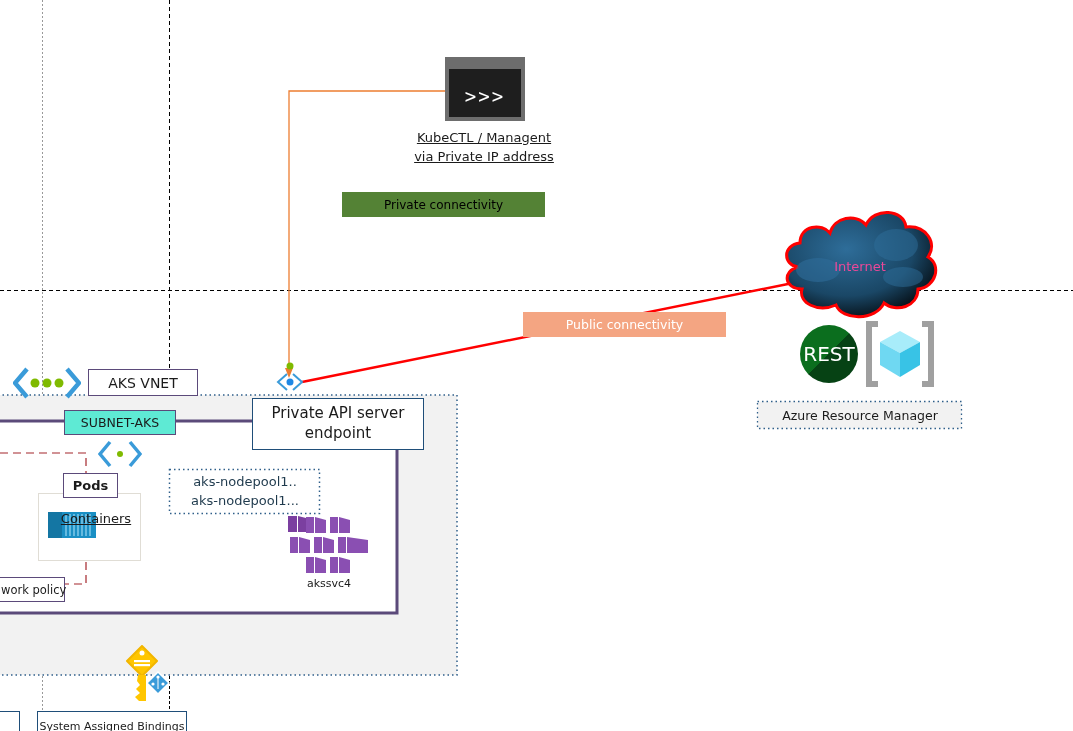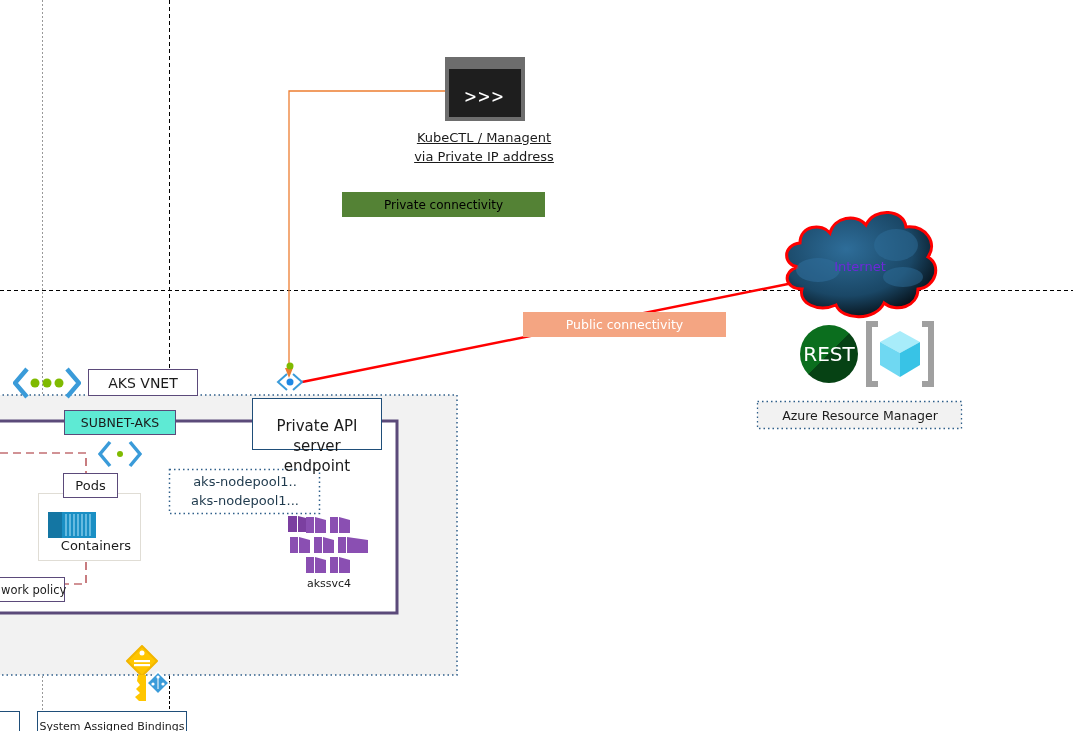--- a/index.html
+++ b/index.html
@@ -59,21 +59,21 @@
       <stop offset="0%" stop-color="#2e6d99"></stop>
       <stop offset="60%" stop-color="#1a4766"></stop>
       <stop offset="100%" stop-color="#000"></stop>
     </radialGradient>
   </defs>
   <path d="M20 62 C5 60 4 40 22 38 C22 20 44 18 52 28 C56 12 78 8 88 20 C96 2 126 4 128 22 C148 20 160 38 150 52 C164 60 158 82 140 84 C140 102 118 108 106 98 C98 116 64 116 58 100 C40 108 20 98 24 84 C6 84 4 66 20 62 Z" fill="url(#cg)" stroke="#ff0000" stroke-width="3"></path>
   <ellipse cx="40" cy="65" rx="22" ry="12" fill="#2e6d99" opacity="0.6"></ellipse>
   <ellipse cx="118" cy="40" rx="22" ry="16" fill="#2e6d99" opacity="0.5"></ellipse>
   <ellipse cx="125" cy="72" rx="20" ry="10" fill="#2e6d99" opacity="0.5"></ellipse>
 </svg>
-<div class="lbl" style="left:815px;top:256px;width:90px;height:20px;color:#6d28d9;font-size:13px;">Internet</div>
+<div class="lbl" style="left:815px;top:256px;width:90px;height:20px;color:#ec4899;font-size:13px;">Internet</div>
 
 <div class="lbl" style="left:800px;top:325px;width:58px;height:58px;border-radius:50%;background:linear-gradient(135deg,#0b6e1e 0%,#0b6e1e 50%,#064214 50%,#064214 100%);color:#fff;font-size:20px;">
   <span>REST</span>
 </div>
 
 <svg class="abs" style="left:862px;top:319px;" width="76" height="70" viewBox="0 0 76 70">
   <path d="M16 2 L4 2 L4 68 L16 68 L16 62 L10 62 L10 8 L16 8 Z" fill="#a0a0a0"></path>
   <path d="M60 2 L72 2 L72 68 L60 68 L60 62 L66 62 L66 8 L60 8 Z" fill="#a0a0a0"></path>
   <polygon points="38,12 58,23 38,34 18,23" fill="#a8ecfa"></polygon>
   <polygon points="18,23 38,34 38,58 18,46" fill="#6fd8f2"></polygon>
@@ -99,41 +99,41 @@
   <circle cx="22" cy="14" r="3" fill="#7fba00"></circle>
 </svg>
 
 <svg class="abs" style="left:276px;top:360px;" width="30" height="32" viewBox="0 0 30 32">
   <circle cx="14" cy="6" r="3.5" fill="#7fba00"></circle>
   <polyline points="11,14 2,22 11,30" fill="none" stroke="#3a9bd9" stroke-width="2"></polyline>
   <polyline points="17,14 26,22 17,30" fill="none" stroke="#3a9bd9" stroke-width="2"></polyline>
   <circle cx="14" cy="22" r="3.5" fill="#1e88e5"></circle>
 </svg>
 
-<div class="abs" style="left:252px;top:398px;width:130px;height:52px;border:1.5px solid #1f4e79;background:#fff;box-sizing:border-box;text-align:center;font-size:15px;line-height:20px;padding-top:17px;">
+<div class="abs" style="left:252px;top:398px;width:172px;height:52px;border:1.5px solid #1f4e79;background:#fff;box-sizing:border-box;text-align:center;font-size:15px;line-height:20px;padding-top:4px;">
   <div>Private API server</div>
   <div>endpoint</div>
 </div>
 
-<div class="lbl" style="left:63px;top:473px;width:55px;height:25px;border:1.3px solid #5b4a7a;background:#fff;font-size:13px;">Pods</div>
+<div class="lbl" style="left:63px;top:473px;width:55px;height:25px;border:1.3px solid #5b4a7a;background:#fff;font-size:13px;font-weight:bold;">Pods</div>
 
 <svg class="abs" style="left:46px;top:510px;" width="52" height="30" viewBox="0 0 52 30">
   <rect x="2" y="2" width="48" height="26" fill="#1a8fc4"></rect>
   <rect x="2" y="2" width="14" height="26" fill="#1476a3"></rect>
   <g stroke="#8fd3f0" stroke-width="1.3">
     <line x1="20" y1="4" x2="20" y2="26"></line>
       <line x1="24" y1="4" x2="24" y2="26"></line>
     <line x1="28" y1="4" x2="28" y2="26"></line>
       <line x1="32" y1="4" x2="32" y2="26"></line>
     <line x1="36" y1="4" x2="36" y2="26"></line>
       <line x1="40" y1="4" x2="40" y2="26"></line>
     <line x1="44" y1="4" x2="44" y2="26"></line>
   </g>
 </svg>
-<div class="lbl" style="left:56px;top:536px;width:80px;height:18px;font-size:13px;">Containers</div>
+<div class="lbl" style="left:56px;top:509px;width:80px;height:18px;font-size:13px;text-decoration:underline;">Containers</div>
 
 <div class="lbl" style="left:-2px;top:577px;width:67px;height:25px;border:1.3px solid #5b4a7a;background:#fff;font-size:11.5px;justify-content:flex-start;padding-left:2px;">work policy</div>
 
 <div class="lbl" style="left:170px;top:472px;width:150px;height:19px;font-size:13px;color:#1f3a4d;">aks-nodepool1..</div>
 <div class="lbl" style="left:170px;top:491px;width:150px;height:19px;font-size:13px;color:#1f3a4d;">aks-nodepool1...</div>
 
 <svg class="abs" style="left:288px;top:516px;" width="82" height="60" viewBox="0 0 82 60">
   <g fill="#7b3fa0">
     <g id="cb">
         <rect x="0" y="0" width="9" height="16"></rect>

